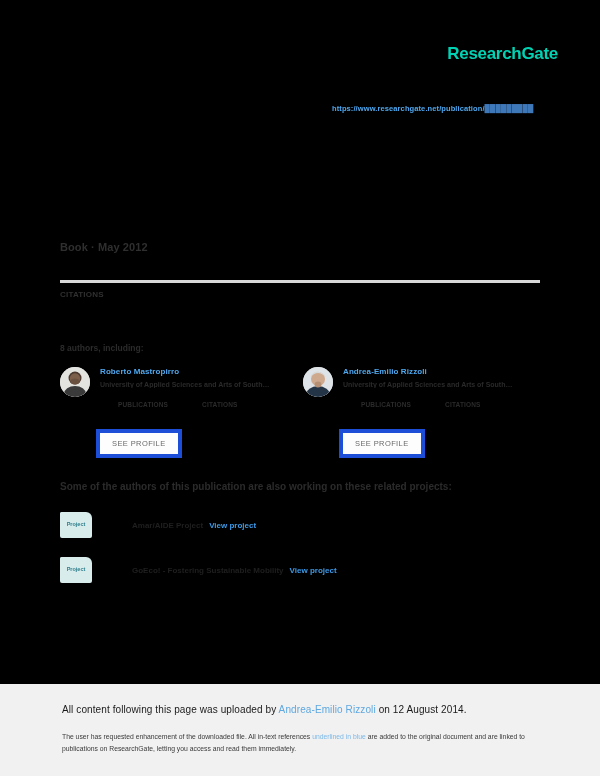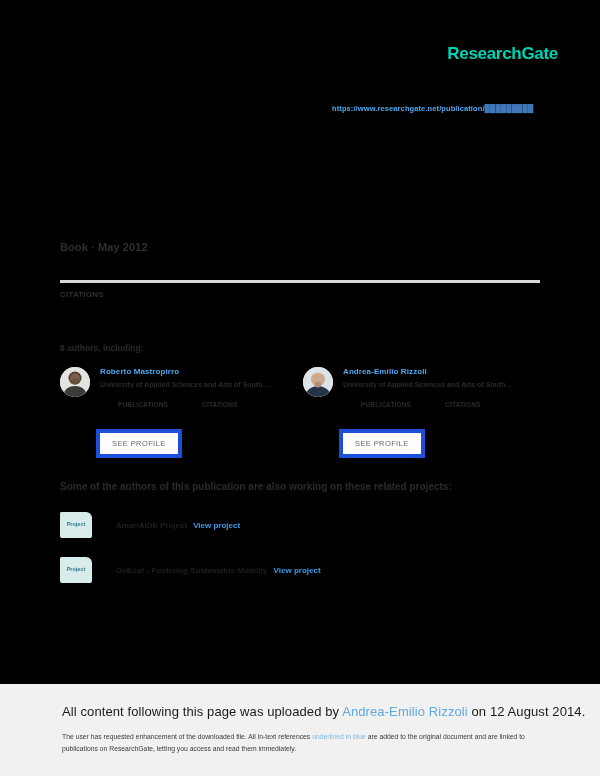--- a/index.html
+++ b/index.html
@@ -201,21 +201,21 @@
     font-weight: bold;
     color: #2b2b2b;
     filter: blur(0.5px);
   }
 
   .project-row {
     position: absolute;
     left: 60px;
     display: flex;
     align-items: center;
-    gap: 24px;
+    gap: 40px;
   }
   .project-row.p1 { top: 512px; }
   .project-row.p2 { top: 557px; justify-content: space-between; }
 
   .project-icon {
     width: 32px;
     height: 26px;
     position: relative;
   }
   .project-icon .folder {
@@ -261,21 +261,21 @@
     left: 0;
     top: 684px;
     width: 600px;
     height: 92px;
     background: #f1f1f1;
   }
   .footer-line1 {
     position: absolute;
     top: 20px;
     left: 62px;
-    font-size: 13px;
+    font-size: 10px;
     color: #1a1a1a;
     letter-spacing: 0.1px;
   }
   .footer-line1 .name-link { color: #5fa8e0; }
 
   .footer-small {
     position: absolute;
     top: 47px;
     left: 62px;
     width: 470px;

